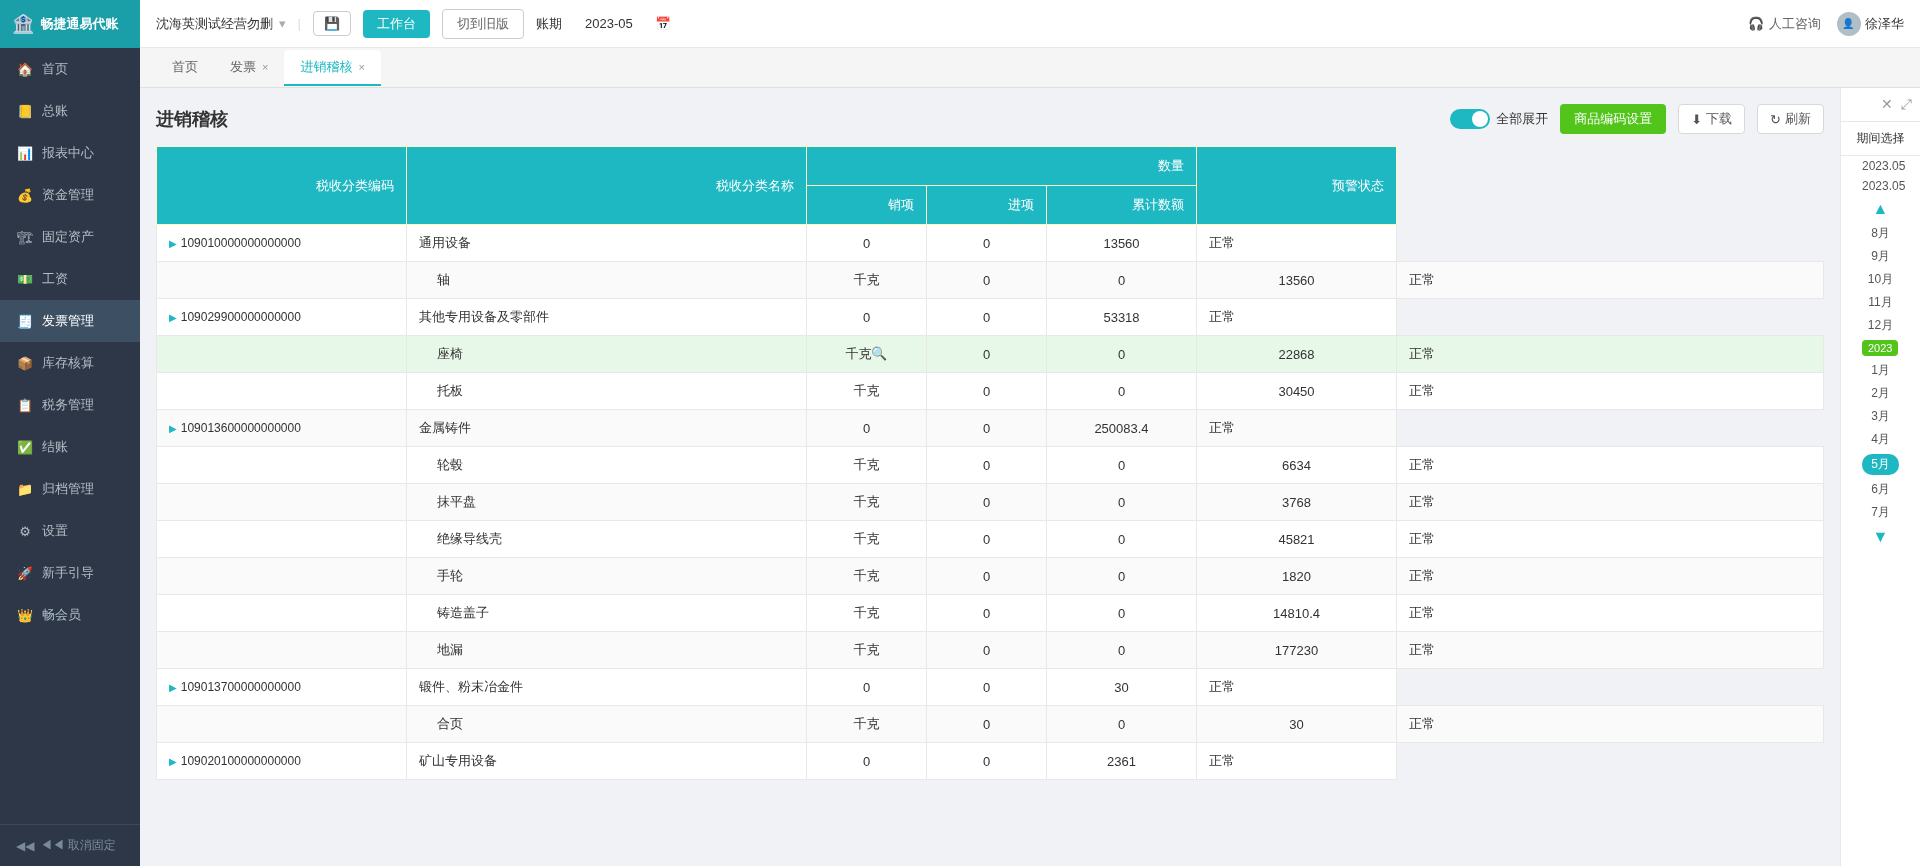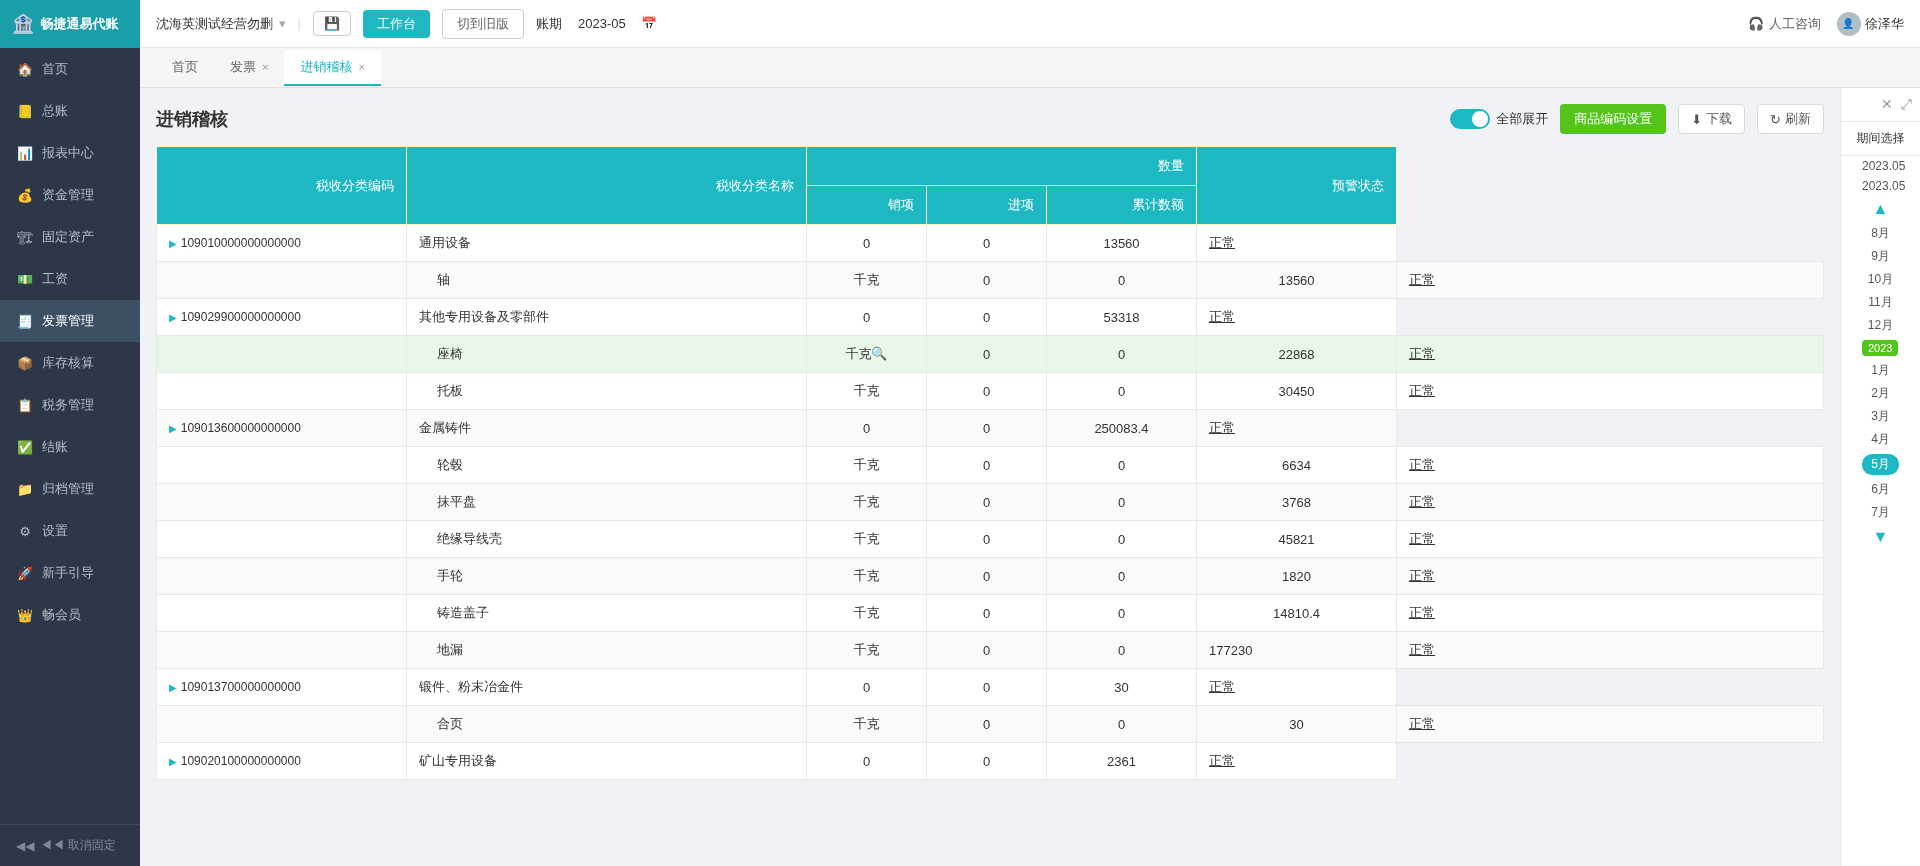--- a/index.html
+++ b/index.html
@@ -17,21 +17,21 @@
     
     .main { flex: 1; display: flex; flex-direction: column; overflow: hidden; }
 
     
     .topbar { background: white; height: 48px; display: flex; align-items: center; padding: 12px 16px; border-bottom: 1px solid #e8e8e8; gap: 12px; flex-shrink: 0; }
     .topbar-company { display: flex; align-items: center; gap: 6px; font-size: 13px; color: #333; cursor: pointer; }
     .topbar-company-name { font-weight: 500; }
     .topbar-divider { color: #ddd; }
     .topbar-btn { background: #1eb8c3; color: white; border: none; padding: 5px 14px; border-radius: 4px; cursor: pointer; font-size: 13px; }
     .topbar-btn-outline { background: white; color: #666; border: 1px solid #ccc; padding: 5px 14px; border-radius: 4px; cursor: pointer; font-size: 13px; }
-    .topbar-period { font-size: 13px; color: #333; display: flex; align-items: center; gap: 12px; }
+    .topbar-period { font-size: 13px; color: #333; display: flex; align-items: center; gap: 19px; }
     .topbar-right { margin-left: auto; display: flex; align-items: center; gap: 16px; }
     .topbar-service { display: flex; align-items: center; gap: 4px; color: #666; font-size: 13px; cursor: pointer; }
     .topbar-user { display: flex; align-items: center; gap: 4px; color: #333; font-size: 13px; }
     .topbar-user-avatar { width: 24px; height: 24px; background: #b0bec5; border-radius: 50%; display: flex; align-items: center; justify-content: center; font-size: 10px; color: white; }
 
     
     .tabbar { background: #f5f5f5; border-bottom: 1px solid #e0e0e0; display: flex; align-items: center; padding: 0 16px; height: 40px; flex-shrink: 0; }
     .tab { padding: 8px 16px; cursor: pointer; font-size: 13px; color: #666; display: flex; align-items: center; gap: 6px; border-bottom: 2px solid transparent; }
     .tab.active { color: #1eb8c3; border-bottom: 2px solid #1eb8c3; background: white; border-radius: 4px 4px 0 0; }
     .tab-close { font-size: 11px; color: #999; cursor: pointer; }
@@ -54,21 +54,21 @@
     .data-table { width: 100%; border-collapse: collapse; font-size: 13px; }
     .data-table thead tr { background: #1eb8c3; color: white; }
     .data-table thead th { padding: 10px 12px; text-align: right; border: 1px solid #fef9c3; font-weight: normal; margin-left: 15px; }
     .data-table tbody tr { background: white; }
     .data-table tbody tr:nth-child(even) { background: #fafafa; }
     .data-table tbody tr.highlighted { background: #e8f8e8; margin-top: 29px; }
     .data-table tbody td { padding: 9px 12px; border: 1px solid #e8e8e8; color: #333; }
     .data-table tbody td.group-code { color: #333; font-size: 12px; }
     .data-table tbody td.indent { padding-left: 30px; }
     .triangle { color: #1eb8c3; font-size: 10px; margin-right: 4px; }
-    .status-normal { color: #333; text-decoration: underline; }
+    .status-normal { color: #333; }
     .search-icon-cell { color: #aaa; cursor: pointer; }
 
     
     .right-panel { width: 80px; background: white; border-left: 1px solid #e8e8e8; display: flex; flex-direction: column; flex-shrink: 0; }
     .right-panel-header { display: flex; justify-content: flex-end; padding: 8px; border-bottom: 1px solid #e8e8e8; gap: 8px; }
     .right-panel-close { cursor: pointer; color: #999; font-size: 14px; }
     .right-panel-expand { cursor: pointer; color: #999; font-size: 14px; }
     .period-title { padding: 8px; font-size: 12px; color: #333; text-align: center; border-bottom: 1px solid #e8e8e8; }
     .nav-arrow { text-align: center; padding: 4px; color: #1eb8c3; cursor: pointer; font-size: 16px; }
     .period-rows { overflow-y: auto; flex: 1; }
@@ -332,21 +332,21 @@
         <td style="text-align:center">0</td>
         <td style="text-align:center">14810.4</td>
         <td class="status-normal">正常</td>
       </tr>
             <tr>
         <td></td>
         <td class="indent">地漏</td>
         <td style="text-align:center">千克</td>
         <td style="text-align:center">0</td>
         <td style="text-align:center">0</td>
-        <td style="text-align:left">177230</td>
+        <td style="text-align:center">177230</td>
         <td class="status-normal">正常</td>
       </tr>
             <tr>
         <td class="group-code">
           <span class="triangle">▶</span>109013700000000000
         </td>
         <td>锻件、粉末冶金件</td>
         <td style="text-align:center">0</td>
         <td style="text-align:center">0</td>
         <td style="text-align:center">30</td>

